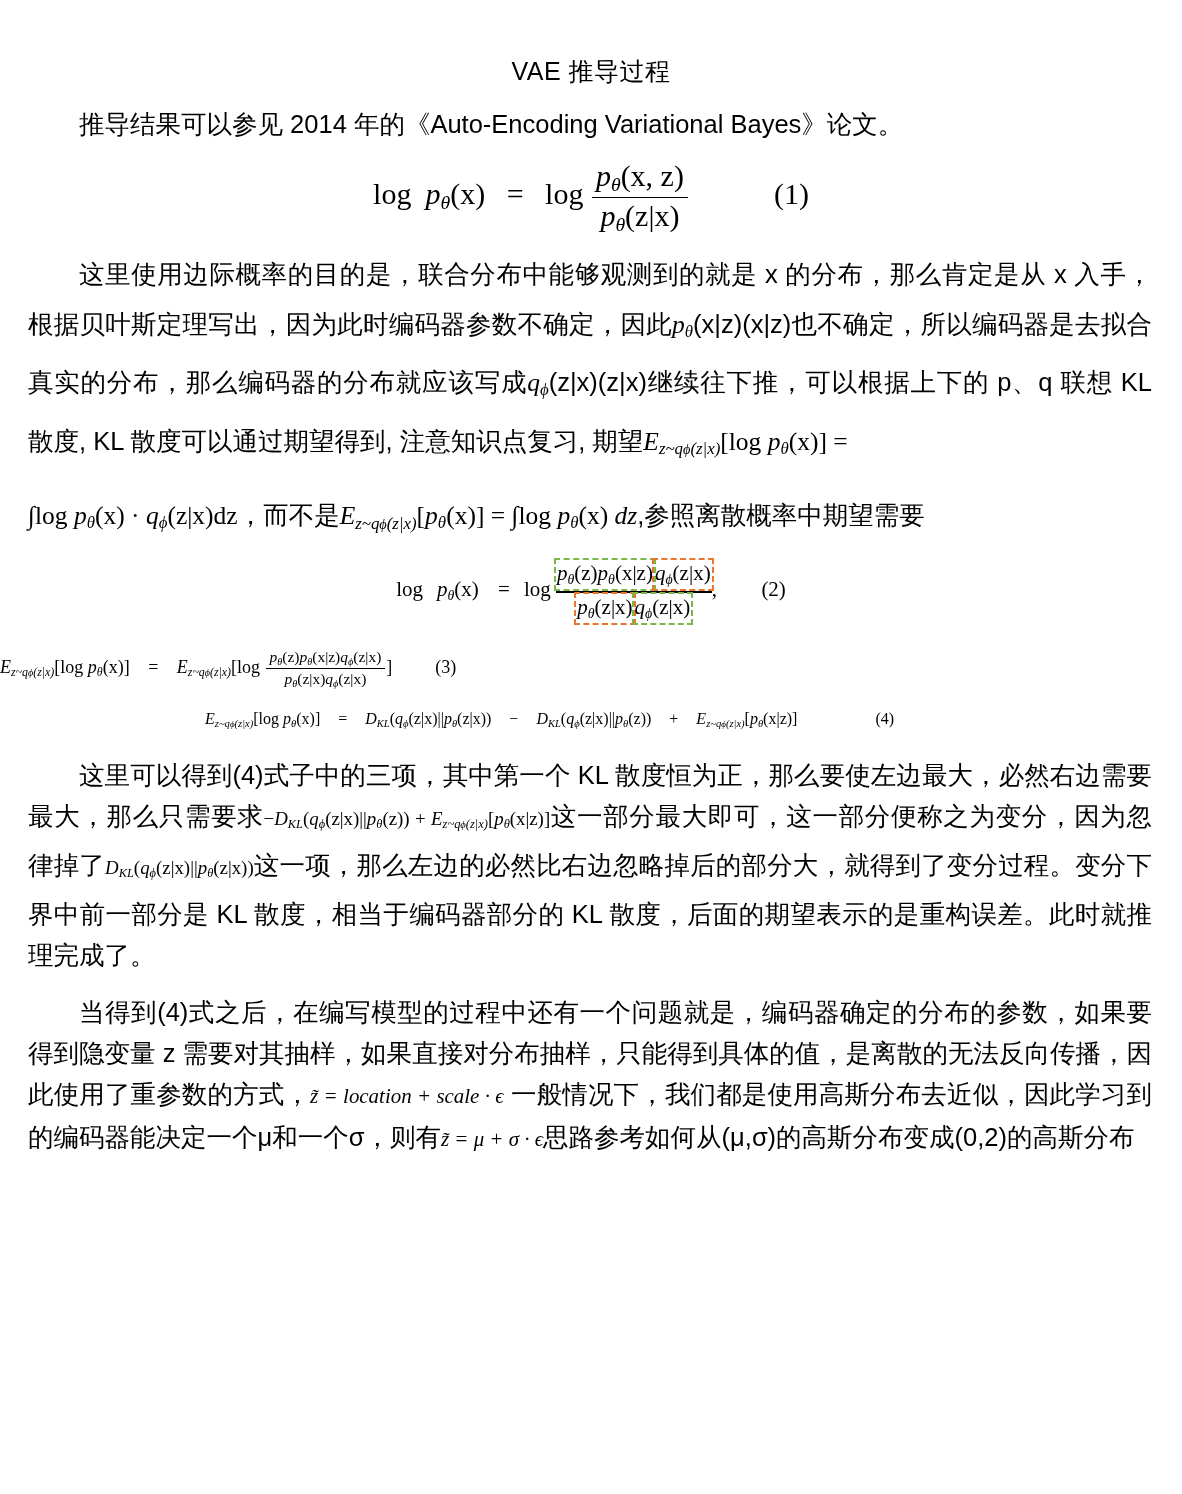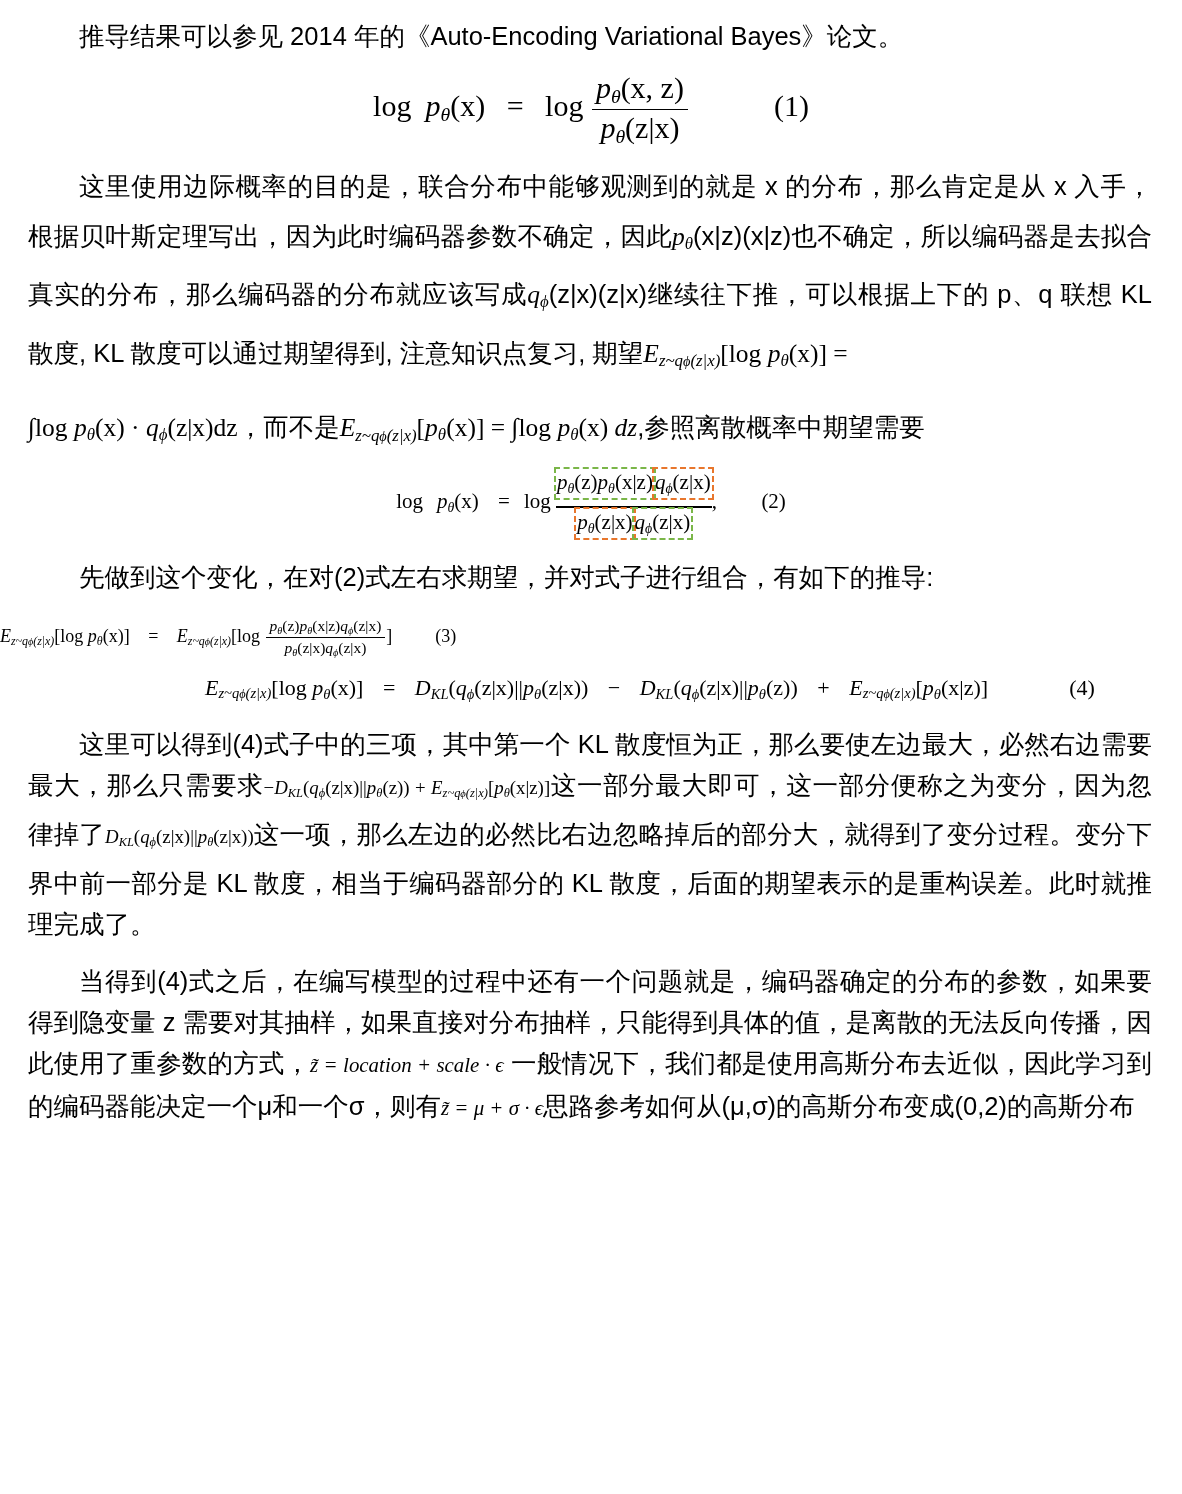--- a/index.html
+++ b/index.html
@@ -112,62 +112,63 @@
     position: relative;
     display: inline-flex;
     flex-direction: column;
     align-items: stretch;
     vertical-align: middle;
   }
   .eq2-num {
     display: flex;
     align-items: flex-end;
     border-bottom: 2px solid #000;
-    padding-bottom: 8px;
+    padding-bottom: 2px;
     position: relative;
     z-index: 2;
   }
   .eq2-den {
     display: flex;
     align-items: flex-start;
     justify-content: center;
     padding-top: 1px;
     position: relative;
     z-index: 2;
   }
 
   .eq3 {
     font-size: 18px;
     margin-top: 12px;
     margin-bottom: 4px;
     justify-content: flex-start;
     height: 56px;
   }
   .eq4 {
-    font-size: 22px;
+    font-size: 16px;
     margin-top: 0px;
     margin-bottom: 4px;
     justify-content: flex-start;
     padding-left: 205px;
     height: 38px;
   }
   .eq3 .frac .num { border-bottom-width: 1.5px; }
 
   .inline-small {
     font-size: 0.82em;
   }
   .inline-tiny {
     font-size: 0.74em;
   }
 </style>
 </head>
 <body>
 
 <div class="page">
 
+  <div class="title">VAE 推导过程</div>
 
   <div class="para indent">
     <span>推导结果可以参见 2014 年的《Auto-Encoding Variational Bayes》论文。</span>
   </div>
 
 
   <div class="eq-block eq1">
     <span class="m">
       <span class="mi up">log</span><span class="gap-sm"></span><span class="mi">p</span><span class="sub">θ</span><span class="up">(x)</span>
       <span class="gap-sm"></span><span class="up">=</span><span class="gap-sm"></span>
@@ -202,23 +203,20 @@
         <span class="eq2-den">
           <span class="bx box-orange"><span class="mi">p</span><span class="sub">θ</span><span class="up">(z|x)</span></span>
             <span class="bx box-green"><span class="mi">q</span><span class="sub">ϕ</span><span class="up">(z|x)</span></span>
         </span>
       </span><span class="up">,</span>
       <span class="gap-md"></span>
       <span class="eqnum">(2)</span>
     </span>
   </div>
 
-  <div class="para indent">
-    <span>先做到这个变化，在对(2)式左右求期望，并对式子进行组合，有如下的推导:</span>
-  </div>
 
   <div class="eq-block eq3">
     <span class="m">
       <span class="mi">E</span><span class="sub">z~q<span style="font-size:0.85em">ϕ</span>(z|x)</span>[<span class="mi up">log</span> <span class="mi">p</span><span class="sub">θ</span><span class="up">(x)</span>]
       <span class="gap-sm"></span>=<span class="gap-sm"></span>
       <span class="mi">E</span><span class="sub">z~q<span style="font-size:0.85em">ϕ</span>(z|x)</span>[<span class="mi up">log</span>
       <span class="frac">
         <span class="num" style="font-size:0.86em"><span class="mi">p</span><span class="sub">θ</span><span class="up">(z)</span><span class="mi">p</span><span class="sub">θ</span><span class="up">(x|z)</span><span class="mi">q</span><span class="sub">ϕ</span><span class="up">(z|x)</span></span>
         <span class="den" style="font-size:0.86em"><span class="mi">p</span><span class="sub">θ</span><span class="up">(z|x)</span><span class="mi">q</span><span class="sub">ϕ</span><span class="up">(z|x)</span></span>
       </span>]

